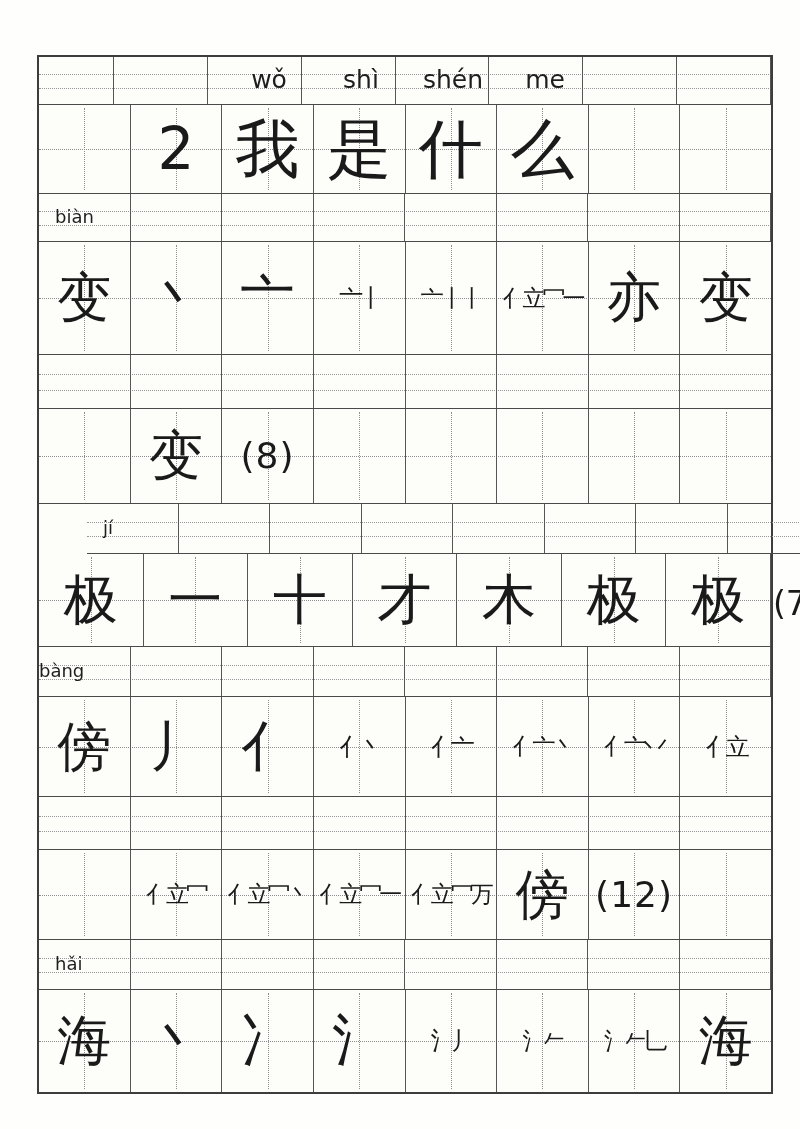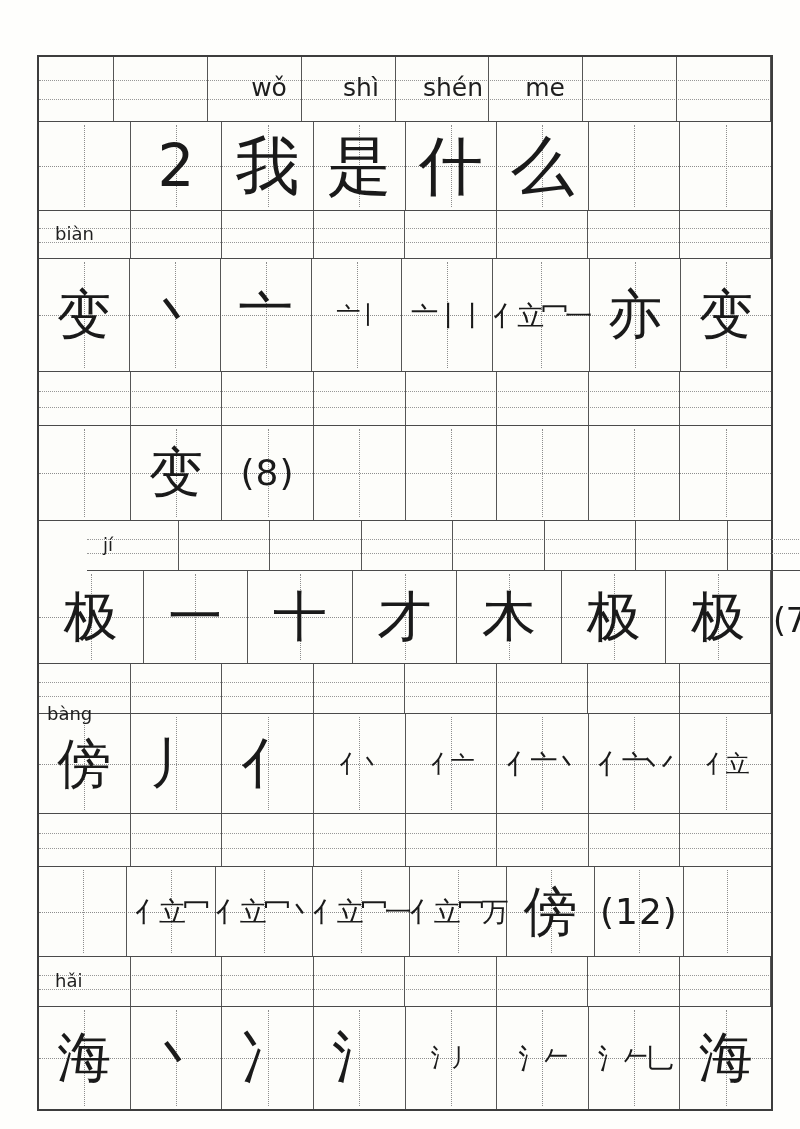--- a/index.html
+++ b/index.html
@@ -62,21 +62,21 @@
   .glyph {
     color: #1a1a1a;
     font-size: 54px;
     line-height: 1;
     white-space: nowrap;
     z-index: 2;
   }
   .glyph.big   { font-size: 64px; }
   .glyph.digit { font-size: 58px; font-weight: 500; }
   .glyph.small { font-size: 24px; letter-spacing: -4px; }
-  .glyph.tiny  { font-size: 27px; letter-spacing: -3px; }
+  .glyph.tiny  { font-size: 23px; letter-spacing: -3px; }
   .glyph.count { font-size: 36px; letter-spacing: 1px; }
   .plabel {
     position: absolute;
     top: 50%;
     transform: translateY(-55%);
     font-size: 18px;
     color: #1e1e1e;
     z-index: 2;
     white-space: nowrap;
   }
@@ -90,21 +90,21 @@
     color: #1a1a1a;
     white-space: nowrap;
     z-index: 3;
   }
 </style>
 </head>
 <body>
 
 <div id="page">
   <div id="grid">
-      <div class="row pinyin" style="height: 65px; gap: 19px;">
+      <div class="row pinyin" style="height: 48px; gap: 19px;">
         <div class="pdash p1"></div>
         <div class="pdash p2"></div>
         <div class="cell"></div>
         <div class="cell"></div>
         <div class="cell"></div>
         <div class="cell"></div>
         <div class="cell"></div>
         <div class="cell"></div>
         <div class="cell"></div>
         <div class="cell"></div>
@@ -243,21 +243,21 @@
         <div class="pdash p1"></div>
         <div class="pdash p2"></div>
         <div class="cell"></div>
         <div class="cell"></div>
         <div class="cell"></div>
         <div class="cell"></div>
         <div class="cell"></div>
         <div class="cell"></div>
         <div class="cell"></div>
         <div class="cell"></div>
-        <span class="plabel" style="left: 8px; margin-top: 26px;">bàng</span>
+        <span class="plabel" style="left: 0;">bàng</span>
       </div>
       <div class="row chars" style="height: 100px;">
         <div class="hdash"></div>
         <div class="cell">
           <span class="glyph">傍</span>
         </div>
         <div class="cell">
           <span class="glyph">丿</span>
         </div>
         <div class="cell">

